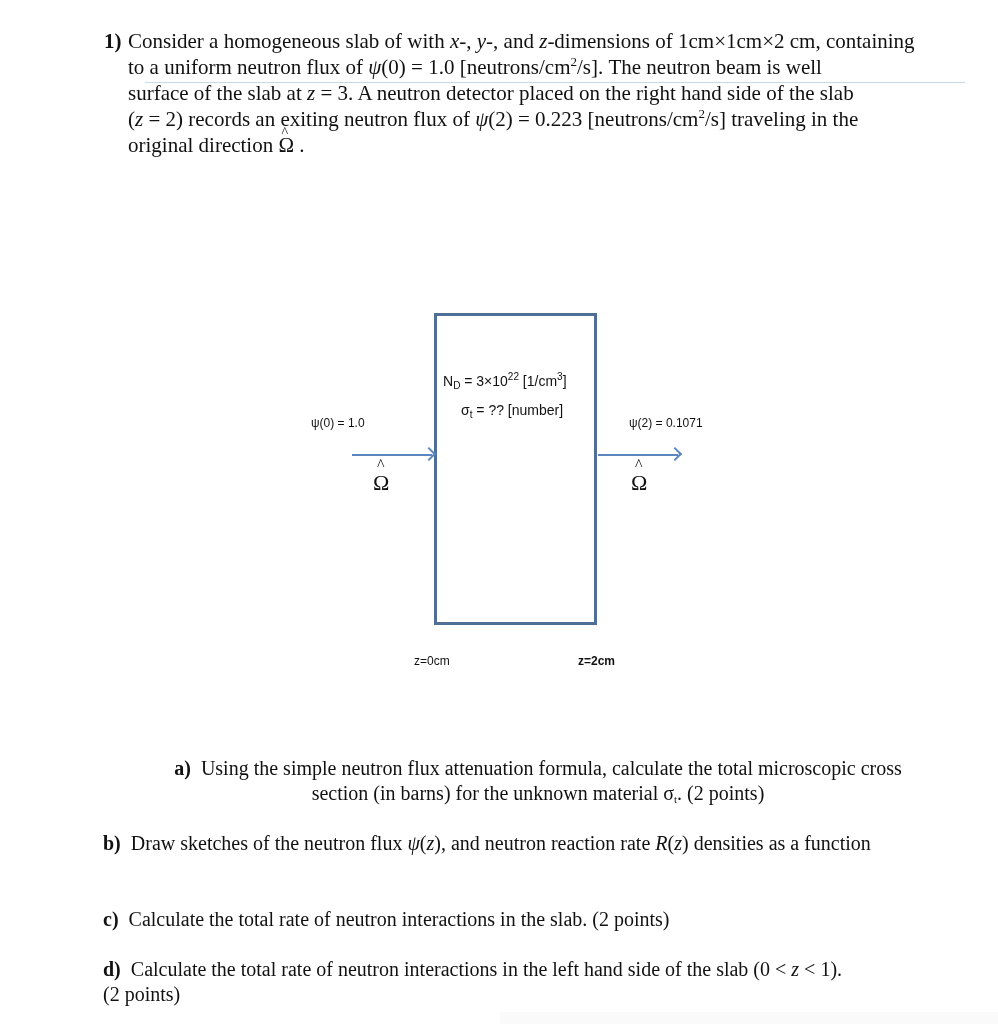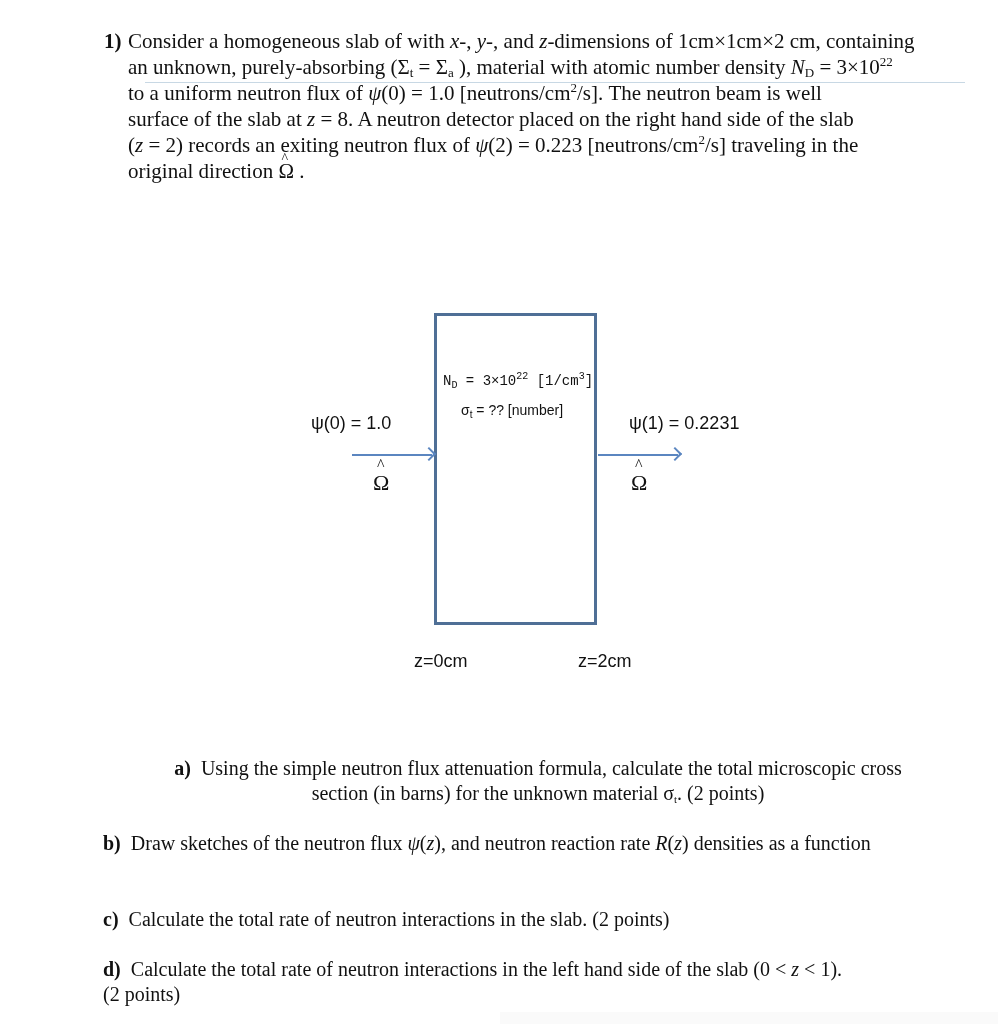--- a/index.html
+++ b/index.html
@@ -11,62 +11,61 @@
     .ptext { margin-left: 24px; }
     .pline { white-space: nowrap; height: 26px; }
     .faint-rule { position: absolute; left: 145px; top: 82px; width: 820px; height: 1px; background: #c8d8e4; }
     sup { font-size: 13px; vertical-align: 8px; line-height: 0; }
     sub { font-size: 13px; vertical-align: -3px; line-height: 0; }
     .hat { position: relative; display: inline-block; }
     .hat::before { content: "^"; position: absolute; left: 3px; top: -12px; font-size: 14px; }
 
     
     .slab { position: absolute; left: 434px; top: 313px; width: 163px; height: 312px; border: 3px solid #4f6f96; box-sizing: border-box; }
-    .dlabel { position: absolute; font-size: 18px; line-height: 20px; white-space: nowrap; }
+    .dlabel { position: absolute; font-size: 12px; line-height: 20px; white-space: nowrap; }
     .arrow { position: absolute; height: 2px; background: #5b86c0; }
     .arrow::after { content: ""; position: absolute; right: -2px; top: -5px; width: 8px; height: 8px; border-top: 2px solid #5b86c0; border-right: 2px solid #5b86c0; transform: rotate(45deg); }
     .omega { position: absolute; font-family: "Liberation Serif", "DejaVu Serif", serif; font-size: 22px; }
     .omega .hatc { position: absolute; left: 4px; top: -14px; font-size: 16px; }
     .inside { position: absolute; font-size: 14px; white-space: nowrap; }
 
     
     .q { position: absolute; left: 103px; width: 870px; font-size: 20px; line-height: 25px; }
     .q b { font-weight: bold; }
     .bottom-fade { position: absolute; left: 500px; top: 1012px; width: 498px; height: 12px; background: #fafafa; }
   </style>
 </head>
 <body>
 
 <div class="problem serif">
   <span class="num">1)</span>
   <div class="ptext">
     <div class="pline"><span>Consider a homogeneous slab of with </span><i>x</i><span>-, </span><i>y</i><span>-, and </span><i>z</i><span>-dimensions of 1cm×1cm×2 cm, containing</span></div>
-    <div class="pline"><span>an unknown, purely-absorbing (</span><span>Σ</span><sub>t</sub><span> = </span><span>Σ</span><sub>a</sub><span> ), material with atomic number density </span><i>N</i><sub>D</sub><span> = 3×10</span><sup>22</sup></div>
     <div class="pline"><span>to a uniform neutron flux of </span><i>ψ</i><span>(0) = 1.0 [neutrons/cm</span><sup>2</sup><span>/s]. The neutron beam is well</span></div>
-    <div class="pline"><span>surface of the slab at </span><i>z</i><span> = 8. A neutron detector placed on the right hand side of the slab</span></div>
+    <div class="pline"><span>surface of the slab at </span><i>z</i><span> = 3. A neutron detector placed on the right hand side of the slab</span></div>
     <div class="pline"><span>(</span><i>z</i><span> = 2) records an exiting neutron flux of </span><i>ψ</i><span>(2) = 0.223 [neutrons/cm</span><sup>2</sup><span>/s] traveling in the</span></div>
     <div class="pline"><span>original direction </span><span class="hat">Ω</span><span> .</span></div>
   </div>
 </div>
 <div class="faint-rule"></div>
 
 <div class="slab"></div>
-<div class="inside sans" style="left:443px; top:373px;font-family:Liberation Mono, monospace;"><span>N</span><sub style="font-size:10px">D</sub><span> =  3×10</span><sup style="font-size:10px;vertical-align:6px">22</sup><span> [1/cm</span><sup style="font-size:10px;vertical-align:6px">3</sup><span>]</span></div>
+<div class="inside sans" style="left:443px; top:373px;"><span>N</span><sub style="font-size:10px">D</sub><span> =  3×10</span><sup style="font-size:10px;vertical-align:6px">22</sup><span> [1/cm</span><sup style="font-size:10px;vertical-align:6px">3</sup><span>]</span></div>
 <div class="inside sans" style="left:461px; top:402px;"><span>σ</span><sub style="font-size:10px">t</sub><span> = ?? [number]</span></div>
 
 <div class="dlabel sans" style="left:311px; top:413px;">ψ(0) = 1.0</div>
 <div class="arrow" style="left:352px; top:454px; width:80px;"></div>
 <div class="omega" style="left:373px; top:470px;"><span class="hatc">^</span><span>Ω</span></div>
 
-<div class="dlabel sans" style="left:629px; top:413px;">ψ(1) = 0.2231</div>
+<div class="dlabel sans" style="left:629px; top:413px;">ψ(2) = 0.1071</div>
 <div class="arrow" style="left:598px; top:454px; width:80px;"></div>
 <div class="omega" style="left:631px; top:470px;"><span class="hatc">^</span><span>Ω</span></div>
 
 <div class="dlabel sans" style="left:414px; top:651px;">z=0cm</div>
-<div class="dlabel sans" style="left:578px; top:651px;">z=2cm</div>
+<div class="dlabel sans" style="left:578px; top:651px;font-weight:bold;">z=2cm</div>
 
 <div class="q serif" style="top:756px;text-align:center;">
   <div><b>a)</b>&nbsp; <span>Using the simple neutron flux attenuation formula, calculate the total microscopic cross</span></div>
   <div><span>section (in barns) for the unknown material </span><span>σ</span><sub style="font-size:11px">t</sub><span>. (2 points)</span></div>
 </div>
 
 <div class="q serif" style="top:831px;">
   <div><b>b)</b>&nbsp; <span>Draw sketches of the neutron flux </span><i>ψ</i><span>(</span><i>z</i><span>), and neutron reaction rate </span><i>R</i><span>(</span><i>z</i><span>) densities as a function</span></div>
 </div>
 

